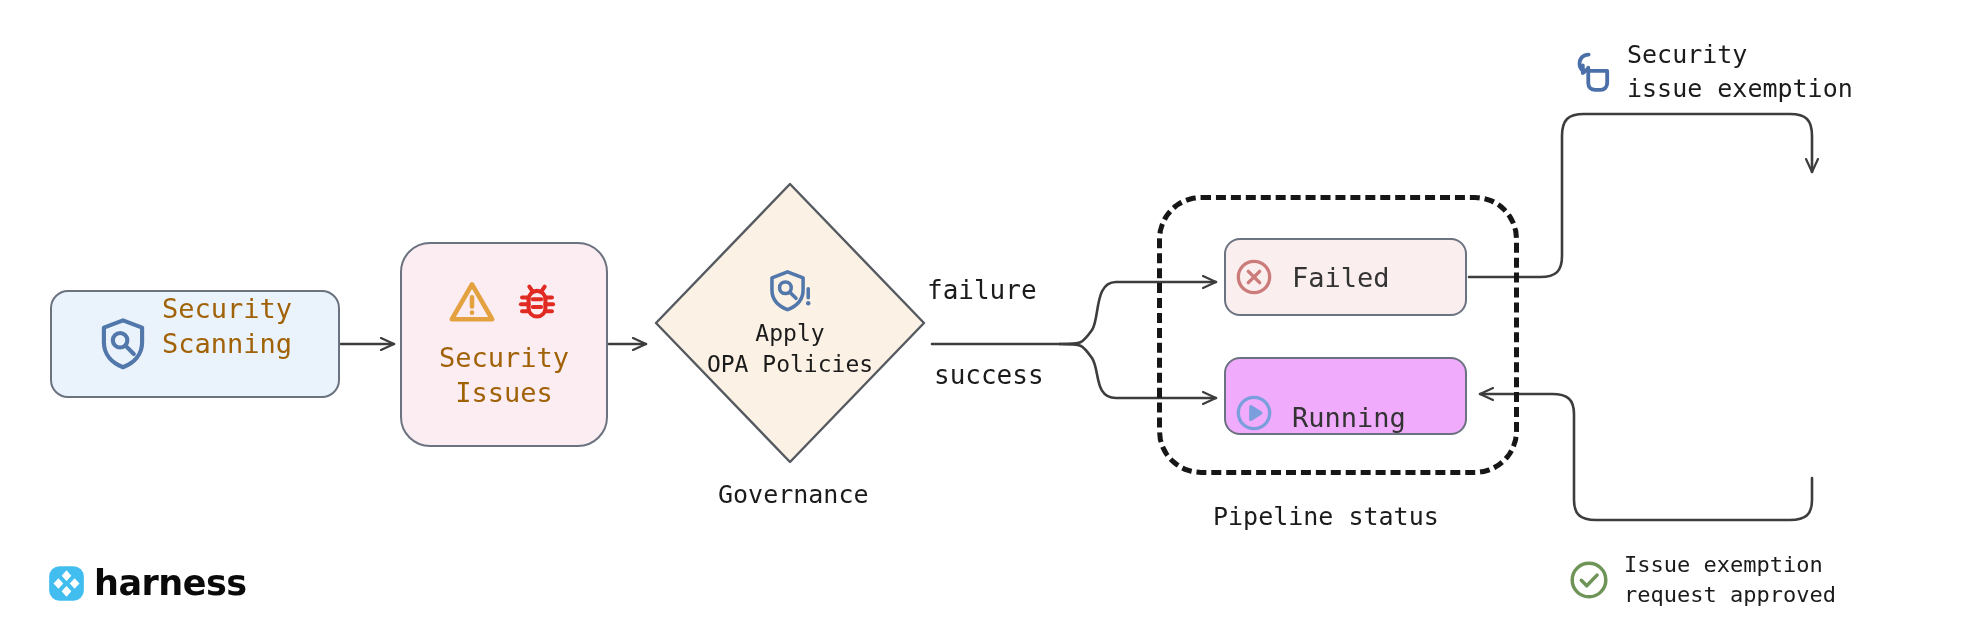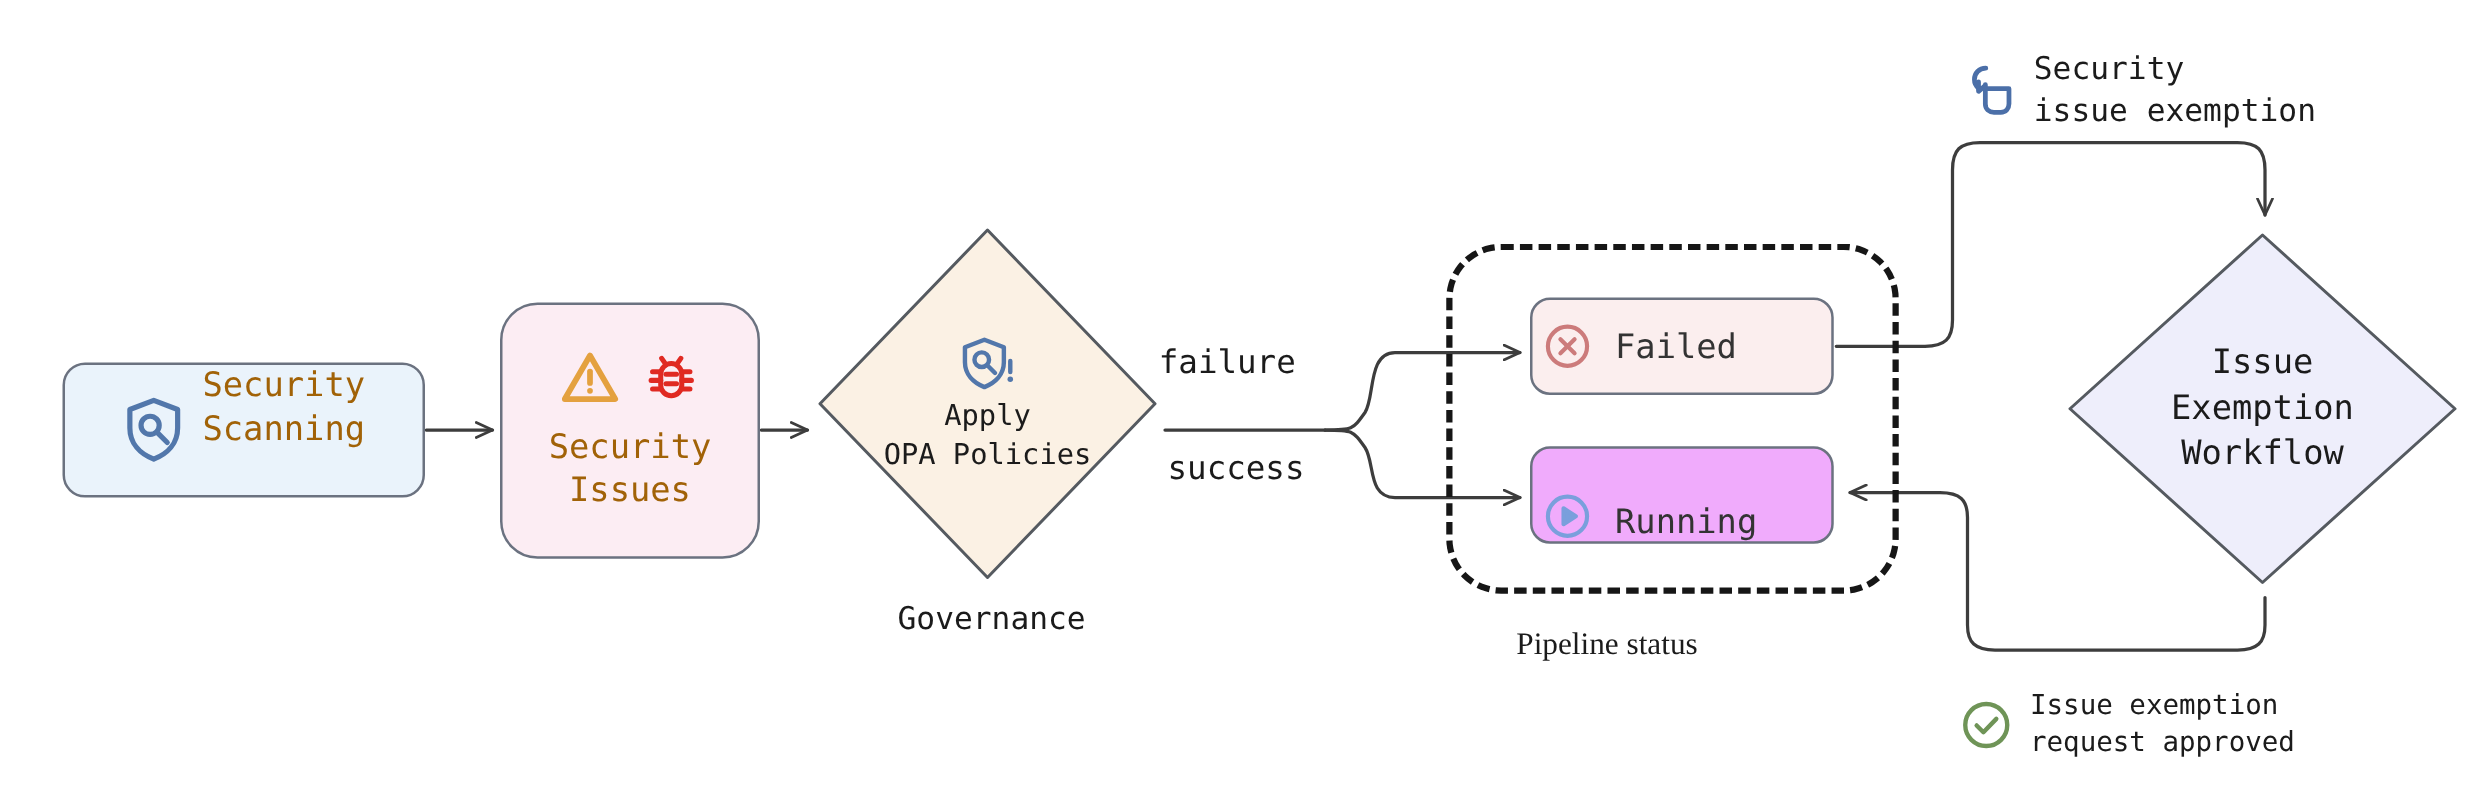--- a/index.html
+++ b/index.html
@@ -110,21 +110,21 @@
   }
 
   
   .caption {
     position: absolute;
     color: #1b1b1b;
     font-size: 25px;
     white-space: pre;
   }
   #governance-caption { left: 718px; top: 480px; }
-  #pipeline-caption   { left: 1213px; top: 502px; font-family: Liberation Serif, serif; }
+  #pipeline-caption   { left: 1213px; top: 502px; }
 
   
   #pipeline-group {
     position: absolute;
     left: 1157px; top: 195px;
     width: 362px; height: 280px;
     border: 5px dashed #161616;
     border-radius: 44px;
     box-sizing: border-box;
     background: transparent;
@@ -324,30 +324,20 @@
       <svg width="40" height="40" viewBox="0 0 24 24" fill="none" stroke="#7a9fdc" stroke-width="2" stroke-linecap="round" stroke-linejoin="round">
         <circle cx="12" cy="12" r="9.4"></circle>
         <path d="M10.1 8.2 L16 12 L10.1 15.8 Z" fill="#7a9fdc" stroke="#7a9fdc"></path>
       </svg>
     </span>
     <span>Running</span>
   </div>
 
   <div class="caption" id="pipeline-caption">Pipeline status</div>
 
-  <div class="diamond-wrap" id="exemption-diamond">
-    <svg class="diamond-shape" viewBox="0 0 320 290" preserveAspectRatio="none">
-      <path d="M160 6 L314 145 L160 284 L6 145 Z" fill="#eeeefb" stroke="#555a60" stroke-width="2.4" stroke-linejoin="round"></path>
-    </svg>
-    <div class="diamond-content">
-      <span>Issue
-Exemption
-Workflow</span>
-    </div>
-  </div>
 
   <div class="annotation" id="annotation-request">
     <span class="icon">
       <svg width="40" height="44" viewBox="0 0 22 24" fill="none" stroke="#4b6fa8" stroke-width="2.1" stroke-linecap="round" stroke-linejoin="round">
         <path d="M8.6 2.4 C5.6 2.4 3.6 4.6 3.6 7.4 C3.6 9 4.3 10.3 5.4 11.2"></path>
         <path d="M5.4 8.4 L5.4 12.6 L8.2 10.2"></path>
         <path d="M8.4 9.6 V18.2 C8.4 20.4 10 21.8 12.2 21.8
                  H15.2 C17.4 21.8 18.8 20.2 18.8 18.1 V11.4 H8.4 Z"></path>
       </svg>
     </span>
@@ -363,14 +353,28 @@
         <circle cx="12" cy="12" r="9.6"></circle>
         <path d="M7.6 12.2 L10.7 15.3 L16.6 9.2"></path>
       </svg>
     </span>
     <span class="ann-text">
       <span>Issue exemption</span>
       <span>request approved</span>
     </span>
   </div>
 
+  <div id="harness-logo">
+    <span class="icon">
+      <svg width="37" height="37" viewBox="0 0 32 32">
+        <rect x="1" y="1" width="30" height="30" rx="9" fill="#41bdf0"></rect>
+        <g fill="#ffffff">
+          <path d="M16 4.6 L20.2 9.2 L16 13.8 L11.8 9.2 Z"></path>
+          <path d="M16 18.2 L20.2 22.8 L16 27.4 L11.8 22.8 Z"></path>
+          <path d="M9.0 11.4 L13.2 16 L9.0 20.6 L4.8 16 Z"></path>
+          <path d="M23.0 11.4 L27.2 16 L23.0 20.6 L18.8 16 Z"></path>
+        </g>
+      </svg>
+    </span>
+    <span class="wordmark">harness</span>
+  </div>
 
 </div>
 
 </body></html>

